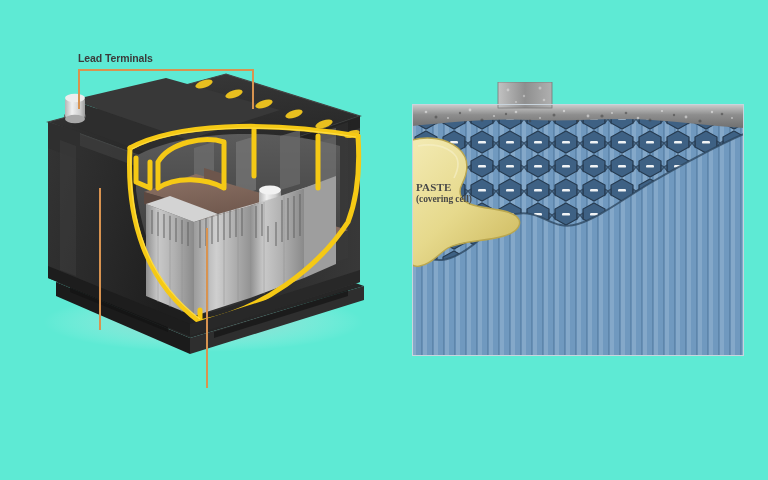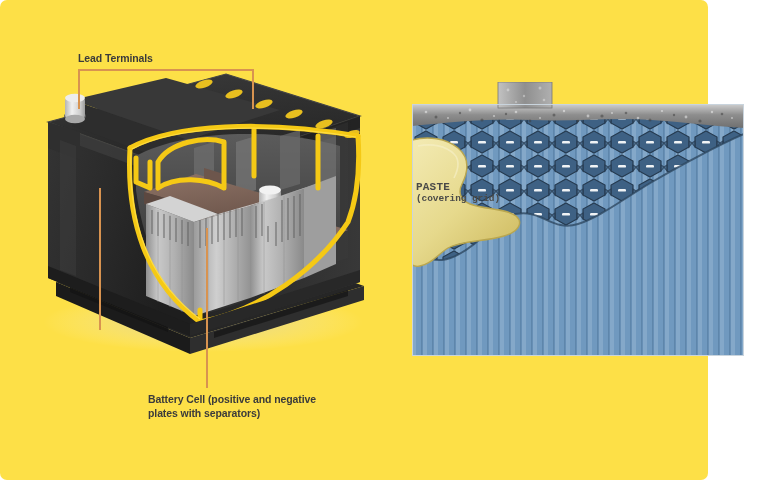--- a/index.html
+++ b/index.html
@@ -10,24 +10,23 @@
     width: 768px;
     height: 480px;
     background: #ffffff;
     font-family: "Liberation Sans", sans-serif;
     overflow: hidden;
     position: relative;
   }
   .stage {
     position: absolute;
     left: 0; top: 0;
-    width: 708px;
+    width: 768px;
     height: 480px;
-    background: #fde047;
-    border-radius: 7px;
+    background: #5eead4;
   }
   .panel {
     position: absolute;
   }
   
   .callout-text {
     position: absolute;
     color: #3b3b3b;
     font-weight: bold;
     font-size: 10.5px;
@@ -60,21 +59,21 @@
     height: 274px;
   }
   #plate-crosssection svg { display: block; }
 
   .paste-label {
     position: absolute;
     left: 416px;
     top: 181px;
     color: #4a4a48;
     font-weight: bold;
-    font-family: Liberation Mono, monospace;
+    font-family: Liberation Serif, serif;
     line-height: 12px;
     pointer-events: none;
   }
   .paste-label .l1 {
     display: block;
     font-size: 11px;
     letter-spacing: 0.2px;
   }
   .paste-label .l2 {
     display: block;
@@ -296,22 +295,20 @@
   </div>
 
   <div class="callout-text" style="left:78px; top:52px;">Lead Terminals</div>
   <div class="leader leader-h" style="left:78px; top:69px; width:176px;"></div>
   <div class="leader leader-v" style="left:78px; top:69px; height:40px;"></div>
   <div class="leader leader-v" style="left:252px; top:69px; height:40px;"></div>
 
   <div class="leader leader-v" style="left:99px; top:188px; height:142px;"></div>
 
   <div class="leader leader-v" style="left:206px; top:228px; height:160px;"></div>
-  <div class="callout-text" style="left:148px; top:393px; width:210px;">Battery Cell (positive and negative
-plates with separators)</div>
 
   <div class="panel" id="plate-crosssection">
     <svg width="332" height="274" viewBox="0 0 332 274" xmlns="http://www.w3.org/2000/svg">
       <defs>
         <linearGradient id="blueBase" x1="0" y1="0" x2="0" y2="1">
           <stop offset="0" stop-color="#7ba2c6"></stop>
           <stop offset="1" stop-color="#6d93b6"></stop>
         </linearGradient>
         <linearGradient id="granular" x1="0" y1="0" x2="0" y2="1">
           <stop offset="0" stop-color="#cfcfcf"></stop>
@@ -431,16 +428,16 @@
             <circle cx="132" cy="18" r="1.3"></circle>
         </g>
       </g>
 
       <rect x="0.5" y="22.5" width="331" height="251" fill="none" stroke="#c9d4dd" stroke-width="1"></rect>
     </svg>
   </div>
 
   <div class="paste-label">
     <span class="l1">PASTE</span>
-    <span class="l2">(covering grid)</span>
+    <span class="l2">(covering cell)</span>
   </div>
 
 </div>
 
 </body></html>

